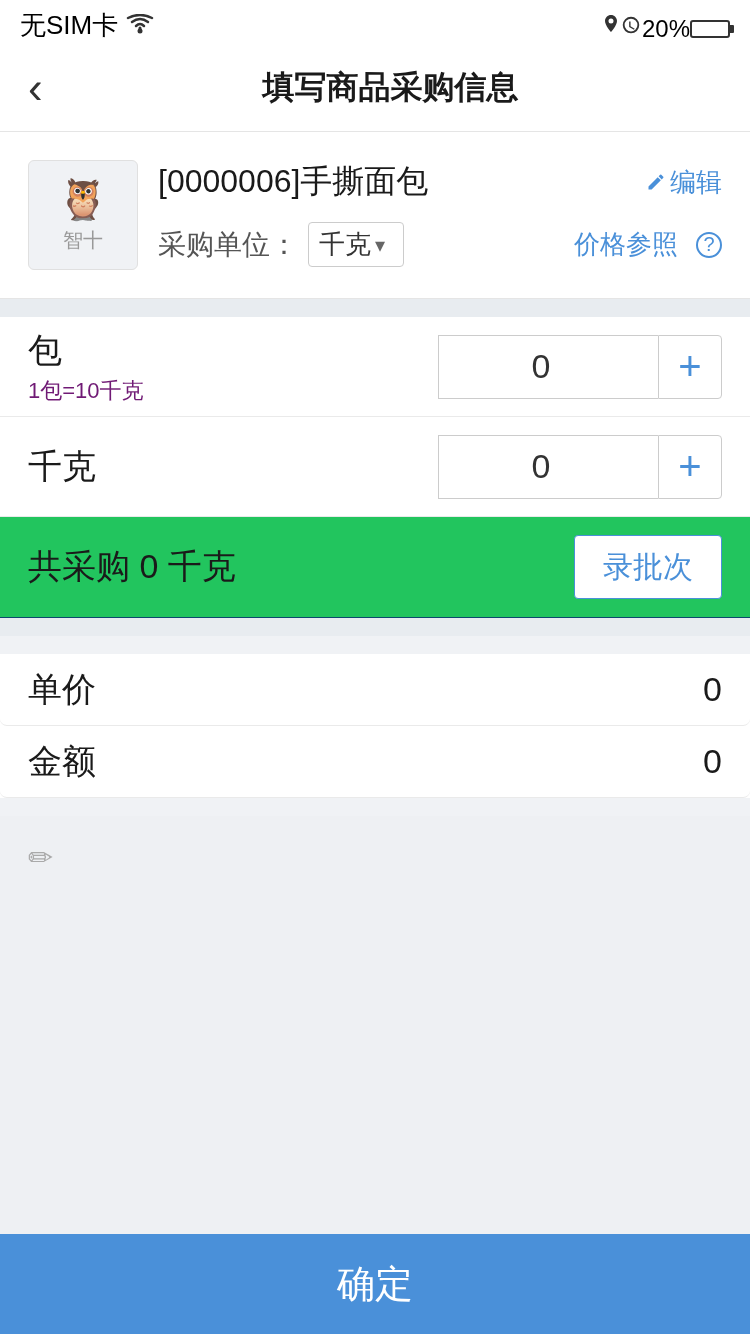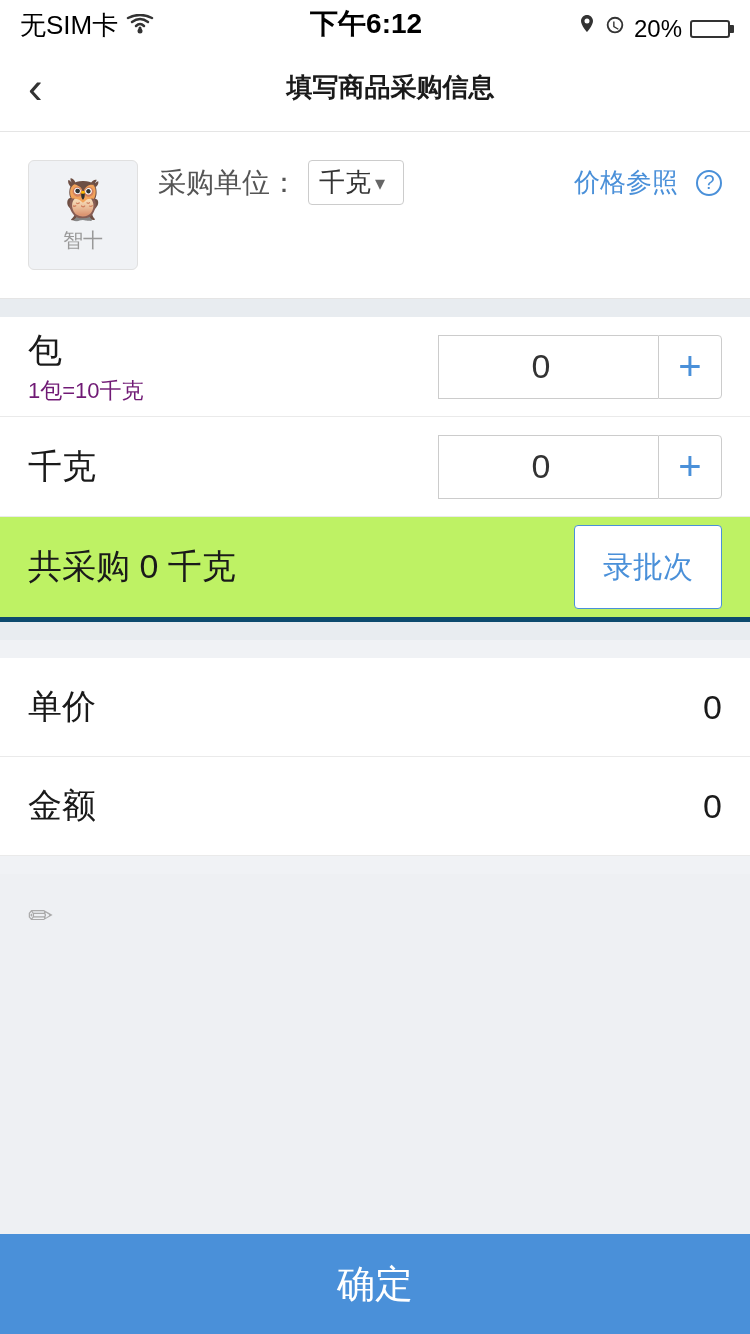--- a/index.html
+++ b/index.html
@@ -29,21 +29,21 @@
       align-items: center;
       gap: 8px;
     }
     .status-bar-center {
       font-size: 28px;
       font-weight: 600;
     }
     .status-bar-right {
       display: flex;
       align-items: center;
-      gap: 8px;
+      gap: 0;
       font-size: 24px;
     }
     .battery-icon {
       display: inline-flex;
       align-items: center;
     }
     .battery-body {
       width: 40px;
       height: 18px;
       border: 2px solid #333;
@@ -82,21 +82,21 @@
     }
     .nav-back {
       position: absolute;
       left: 28px;
       font-size: 44px;
       color: #333;
       cursor: pointer;
       line-height: 1;
     }
     .nav-title {
-      font-size: 26px;
+      font-size: 32px;
       font-weight: 600;
       color: #1a1a1a;
       margin-left: 31px;
     }
 
     
     .product-card {
       background: #fff;
       margin-top: 0;
       padding: 28px 28px 28px 28px;
@@ -252,59 +252,60 @@
       align-items: center;
       justify-content: center;
       font-size: 40px;
       color: #4a90d9;
       cursor: pointer;
       border-radius: 0 4px 4px 0;
     }
 
     
     .summary-section {
-      background: #bef264;
-      border-bottom: 5px solid #0c4a6e;
+      background: #22c55e;
+      border-bottom: 1px solid #0c4a6e;
     }
     .summary-row {
       display: flex;
       align-items: center;
       padding: 0 28px;
       height: 100px;
       justify-content: space-between;
     }
     .summary-text {
       font-size: 34px;
       color: #1a1a1a;
     }
     .batch-btn {
       border: 1px solid #4a90d9;
       color: #4a90d9;
       background: #fff;
       padding: 12px 28px;
-      height: 84px;
+      height: 64px;
       font-size: 30px;
       border-radius: 4px;
       cursor: pointer;
       display: flex;
       align-items: center;
     }
 
     
     .price-section {
       background: #fff;
       margin-top: 18px;
     }
     .price-row {
       display: flex;
       align-items: center;
       padding: 0 28px;
-      height: 99px;
+      height: 72px;
       border-bottom: 1px solid #eaeaea;
       justify-content: space-between;
+      border-radius: 7px;
     }
     .price-row-label {
       font-size: 34px;
       color: #1a1a1a;
       font-weight: 500;
     }
     .price-row-value {
       font-size: 34px;
       color: #1a1a1a;
     }
@@ -372,21 +373,20 @@
       <span>
         <svg width="28" height="20" viewBox="0 0 28 20" fill="none">
           <path d="M14 16 Q14 14 14 14" stroke="#333" stroke-width="3" stroke-linecap="round"></path>
           <path d="M10 12 Q14 8 18 12" stroke="#333" stroke-width="2.5" stroke-linecap="round" fill="none"></path>
           <path d="M6 8 Q14 2 22 8" stroke="#333" stroke-width="2.5" stroke-linecap="round" fill="none"></path>
           <path d="M2 4 Q14 -2 26 4" stroke="#333" stroke-width="2.5" stroke-linecap="round" fill="none"></path>
           <circle cx="14" cy="17" r="2.5" fill="#333"></circle>
         </svg>
       </span>
     </div>
-    <div class="status-bar-center">下午6:12</div>
     <div class="status-bar-right">
       <span>
         <svg width="18" height="22" viewBox="0 0 18 22" fill="#333">
             <path d="M9 0C5.69 0 3 2.69 3 6c0 4.5 6 11 6 11s6-6.5 6-11c0-3.31-2.69-6-6-6zm0 8.5a2.5 2.5 0 110-5 2.5 2.5 0 010 5z"></path>
           </svg>
       </span>
       <span>
         <svg width="22" height="22" viewBox="0 0 24 24" fill="#333">
             <path d="M12 2a9 9 0 100 18A9 9 0 0012 2zm0 2a7 7 0 110 14A7 7 0 0112 4zm-.5 3v5.25l4.5 2.68-.75 1.25-5.25-3.17V7h1.5z"></path>
           </svg>
@@ -402,20 +402,29 @@
     <span class="nav-back">‹</span>
     <span class="nav-title">填写商品采购信息</span>
   </div>
 
   <div class="product-card">
     <div class="product-image">
       <span class="product-image-owl">🦉</span>
       <span class="product-image-label">智十</span>
     </div>
     <div class="product-info">
+      <div class="product-name-row">
+        <span class="product-name">[0000006]手撕面包</span>
+        <span class="edit-btn">
+          <svg width="20" height="20" viewBox="0 0 24 24" fill="#4a90d9">
+              <path d="M3 17.25V21h3.75L17.81 9.94l-3.75-3.75L3 17.25zm17.71-10.21a1 1 0 000-1.41l-2.34-2.34a1 1 0 00-1.41 0l-1.83 1.83 3.75 3.75 1.83-1.83z"></path>
+            </svg>
+          <span>编辑</span>
+        </span>
+      </div>
       <div class="unit-row">
         <div class="unit-label">
           <span>采购单位：</span>
           <span class="unit-select">
             <span>千克</span>
             <span style="font-size:20px;color:#666;">▾</span>
           </span>
         </div>
         <div class="price-ref">
           <span>价格参照</span>

